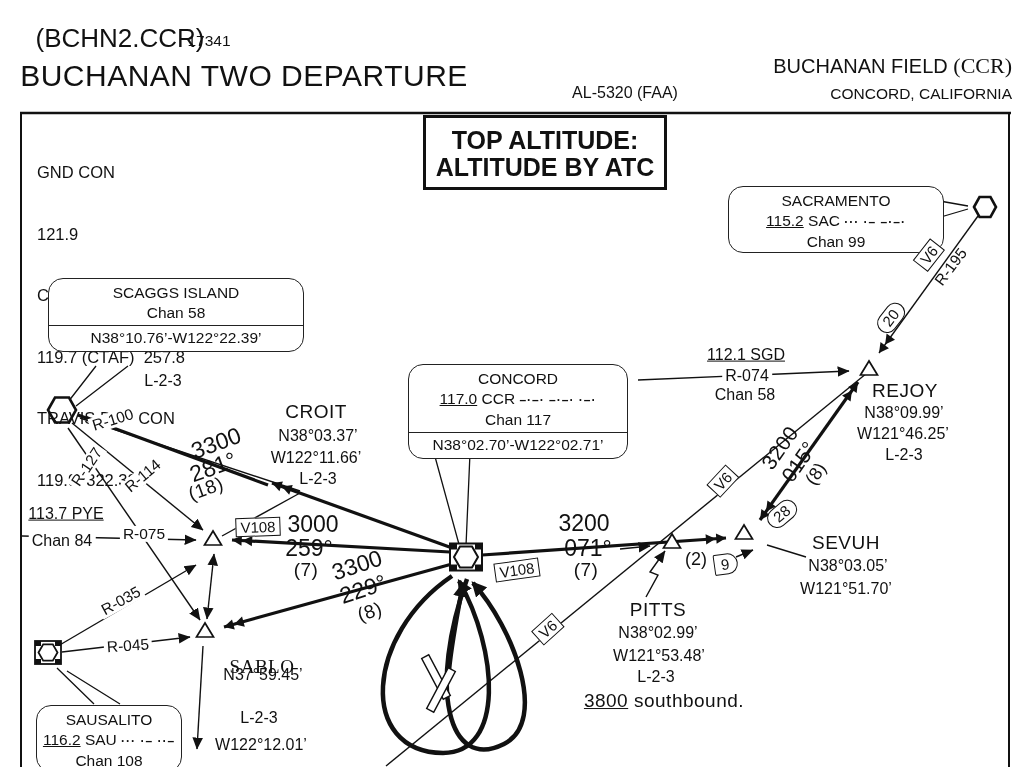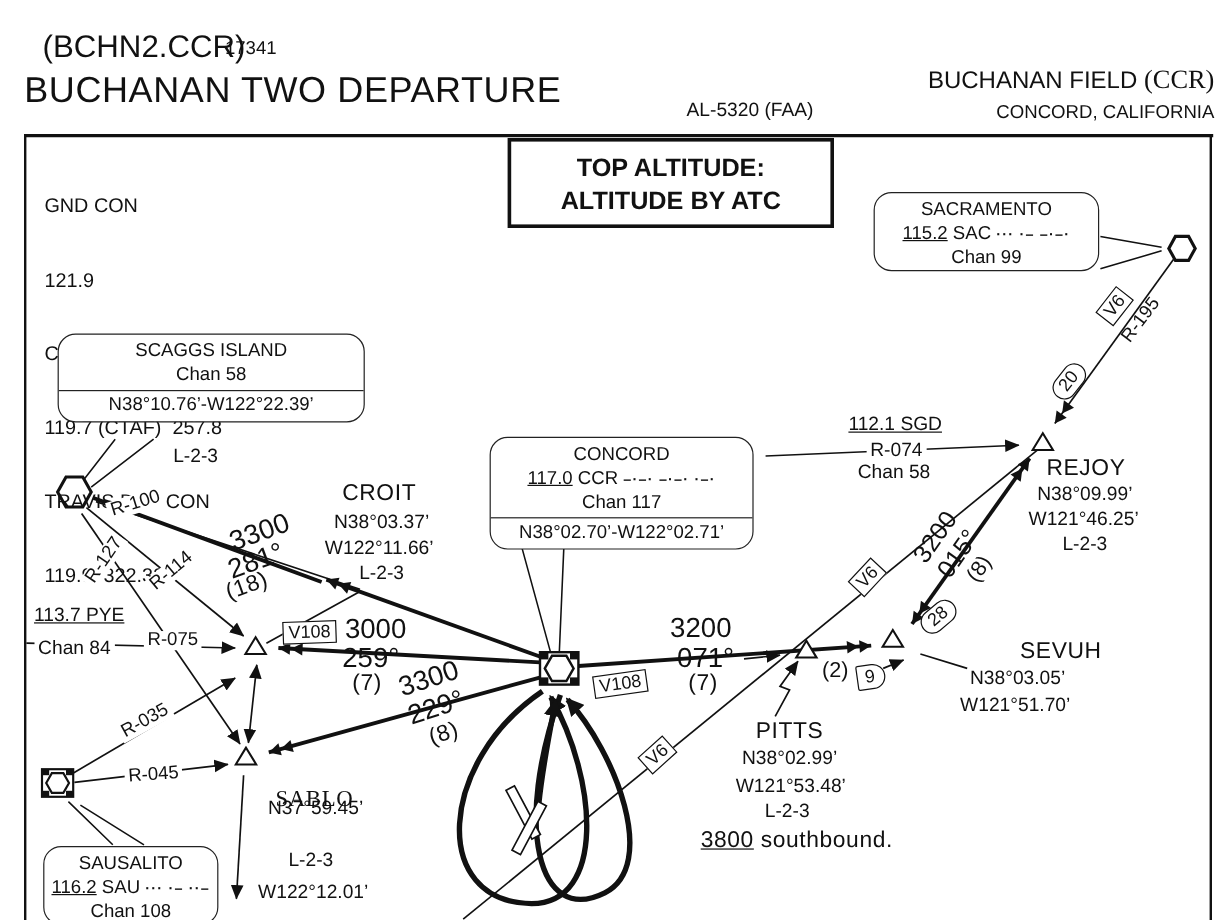--- a/index.html
+++ b/index.html
@@ -14,22 +14,22 @@
   .f24{font-size:23px;}
   .f22{font-size:21px;}
   .f20{font-size:19px;letter-spacing:.5px;}
   .f18{font-size:18px;}
   .f16{font-size:16px;}
   .f15{font-size:15.5px;}
   .u{text-decoration:underline;}
   .ser{font-family:"Liberation Serif",serif;font-size:22px;}
   .morse{font-weight:bold;font-size:12px;letter-spacing:1px;}
   .freqs{position:absolute;left:37px;top:121px;font-size:16.5px;line-height:20.5px;white-space:pre;}
-  .topalt{position:absolute;left:423px;top:115px;width:272px;height:75px;border:3px solid #111;
-          background:#fff;text-align:center;font-weight:bold;font-size:21px;line-height:27px;padding-top:9px;box-sizing:border-box;}
+  .topalt{position:absolute;left:423px;top:115px;width:244px;height:75px;border:3px solid #111;
+          background:#fff;text-align:center;font-weight:bold;font-size:25px;line-height:27px;padding-top:9px;box-sizing:border-box;}
   .navbox{position:absolute;border:1.7px solid #222;border-radius:15px;background:#fff;
           text-align:center;font-size:15.5px;line-height:20px;padding-top:4px;box-sizing:border-box;}
   .nbrow{white-space:nowrap;}
   .nbdiv{border-top:1.5px solid #222;margin-top:2px;padding:2px 2px 3px 2px;}
   .awbox{position:absolute;transform:translate(-50%,-50%) rotate(var(--r,0deg));
          border:1.6px solid #111;background:#fff;font-size:15px;padding:0 4px;line-height:17px;}
   .pill{position:absolute;transform:translate(-50%,-50%) rotate(var(--r,0deg));
         border:1.5px solid #111;background:#fff;font-size:15px;line-height:16px;padding:1px 7px;border-radius:11px;}
   .dbox{position:absolute;transform:translate(-50%,-50%) rotate(var(--r,0deg));
         border:1.5px solid #111;background:#fff;font-size:15px;line-height:17px;padding:1px 8px 1px 6px;
@@ -157,21 +157,21 @@
     <div>119.7 (CTAF)  257.8</div>
     <div>TRAVIS DEP CON</div>
     <div>119.9  322.325</div>
   </div>
 
   <div class="topalt">
     <div>TOP ALTITUDE:</div>
     <div>ALTITUDE BY ATC</div>
   </div>
 
-  <div class="navbox" style="left:728px;top:160px;width:188px;">
+  <div class="navbox" style="left:728px;top:186px;width:216px;">
     <div class="nbrow">SACRAMENTO</div>
     <div class="nbrow"><span class="u">115.2</span> <span>SAC</span> <span class="morse">··· ·– –·–·</span></div>
     <div class="nbrow">Chan 99</div>
   </div>
 
   <div class="navbox" style="left:48px;top:278px;width:256px;">
     <div class="nbrow">SCAGGS ISLAND</div>
     <div class="nbrow">Chan 58</div>
     <div class="nbrow nbdiv">N38°10.76’-W122°22.39’</div>
   </div>
@@ -239,21 +239,21 @@
   <div class="lbl f20" style="left:316px;top:412px;">CROIT</div>
   <div class="lbl f16" style="left:318px;top:436px;">N38°03.37’</div>
   <div class="lbl f16" style="left:316px;top:458px;">W122°11.66’</div>
   <div class="lbl f16" style="left:318px;top:479px;">L-2-3</div>
 
   <div class="lbl f20" style="left:905px;top:391px;">REJOY</div>
   <div class="lbl f16" style="left:904px;top:413px;">N38°09.99’</div>
   <div class="lbl f16" style="left:903px;top:434px;">W121°46.25’</div>
   <div class="lbl f16" style="left:904px;top:455px;">L-2-3</div>
 
-  <div class="lbl f20" style="left:884px;top:543px;text-align:center;">SEVUH</div>
+  <div class="lbl f20" style="left:846px;top:543px;text-align:center;">SEVUH</div>
   <div class="lbl f16" style="left:848px;top:566px;">N38°03.05’</div>
   <div class="lbl f16" style="left:846px;top:589px;">W121°51.70’</div>
 
   <div class="lbl f20" style="left:658px;top:610px;">PITTS</div>
   <div class="lbl f16" style="left:658px;top:633px;">N38°02.99’</div>
   <div class="lbl f16" style="left:659px;top:656px;">W121°53.48’</div>
   <div class="lbl f16" style="left:656px;top:677px;">L-2-3</div>
   <div class="lbl f20" style="left:664px;top:701px;"><span class="u">3800</span><span> southbound.</span></div>
 
   <div class="lbl f20" style="left:262px;top:667px;font-family:Liberation Serif, serif;">SABLO</div>

